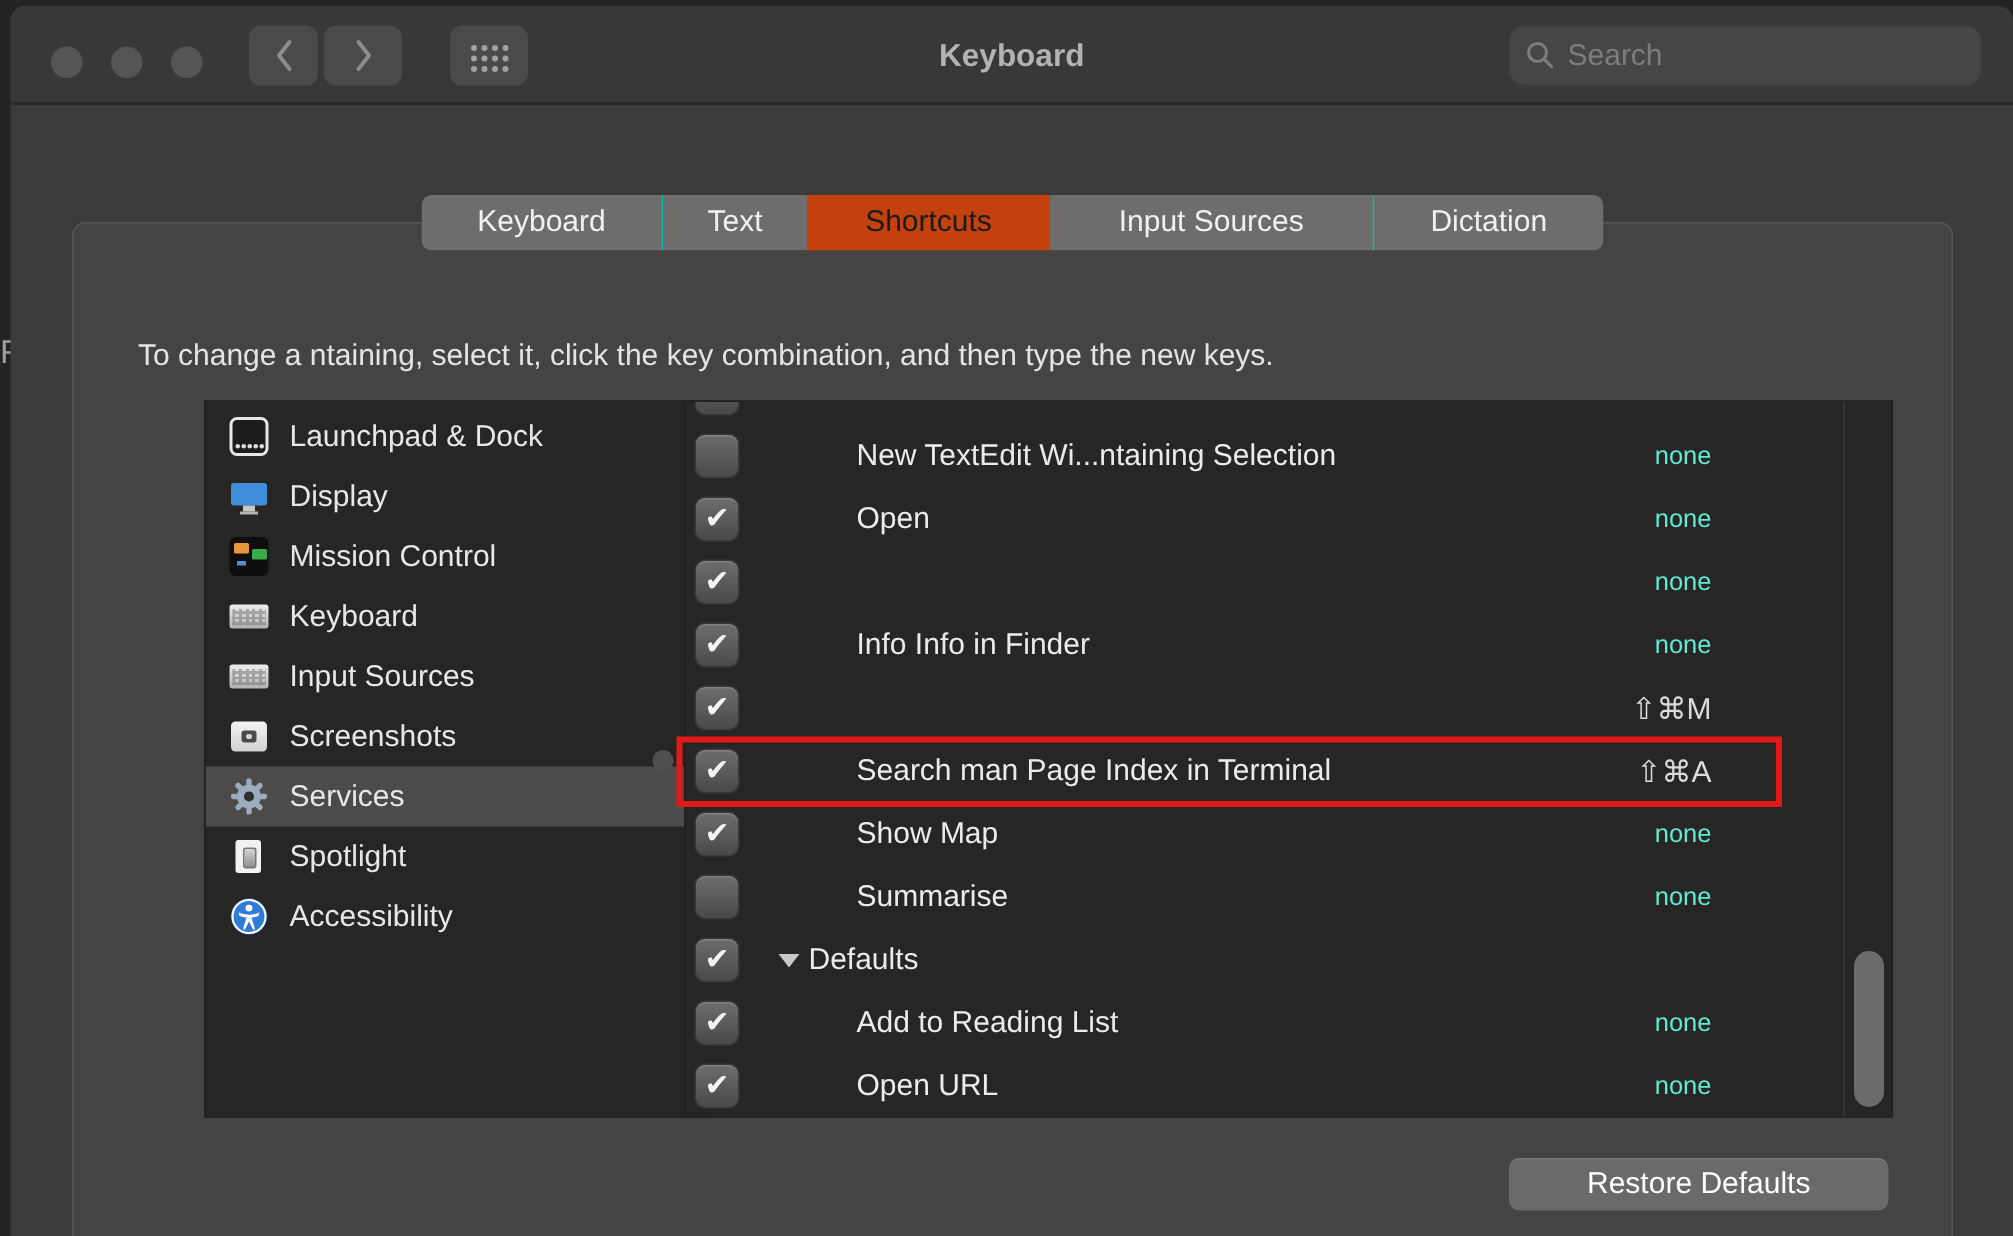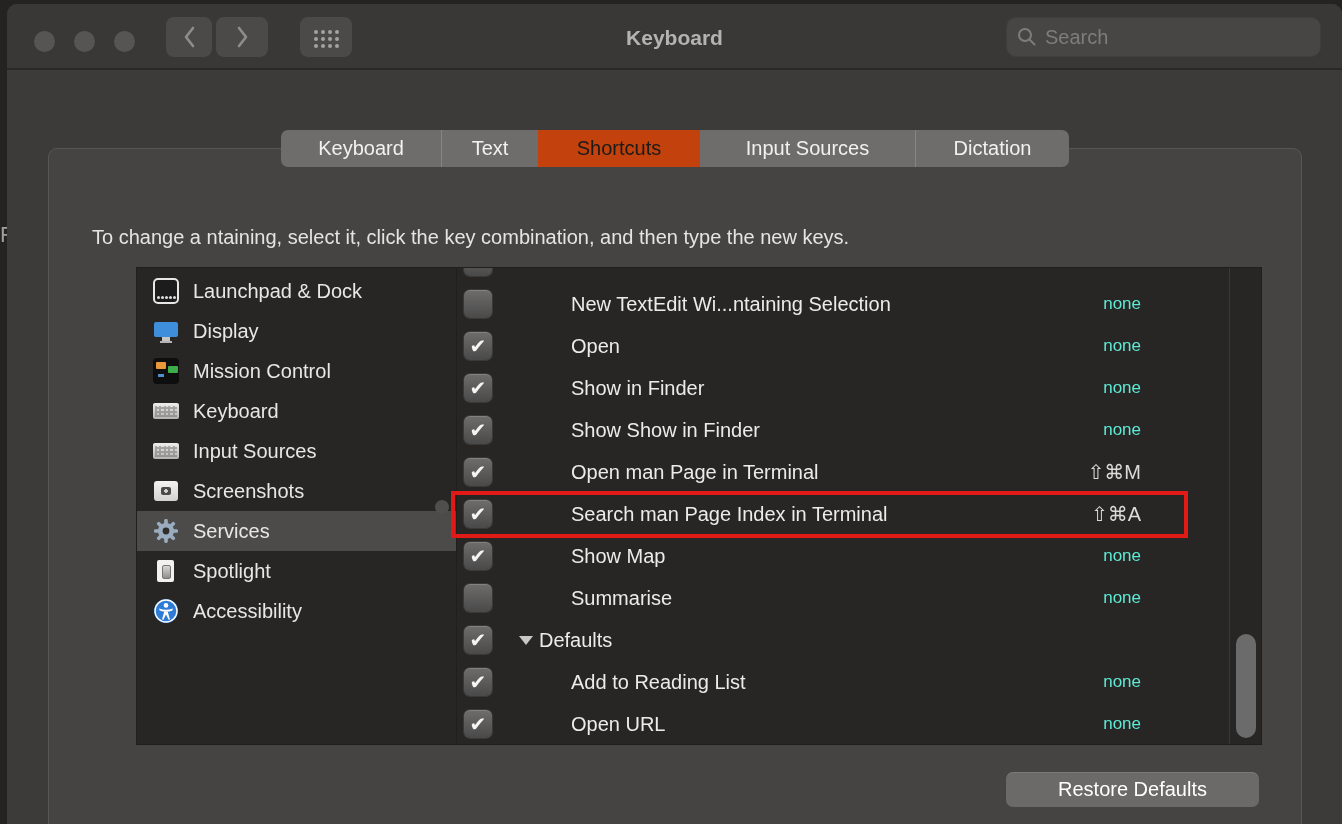--- a/index.html
+++ b/index.html
@@ -227,35 +227,33 @@
           <span class="checkbox checked">
             <span class="mark">✔</span>
           </span>
           <span class="srow-label">Open</span>
           <span class="srow-right none">none</span>
         </div>
         <div class="srow" style="top: 99px;">
           <span class="checkbox checked">
             <span class="mark">✔</span>
           </span>
-          <span class="srow-label">Show in Finder</span>
           <span class="srow-right none">none</span>
         </div>
         <div class="srow" style="top: 141px;">
           <span class="checkbox checked">
             <span class="mark">✔</span>
           </span>
-          <span class="srow-label">Show Show in Finder</span>
+          <span class="srow-label">Info Info in Finder</span>
           <span class="srow-right none">none</span>
         </div>
         <div class="srow" style="top: 183px;">
           <span class="checkbox checked">
             <span class="mark">✔</span>
           </span>
-          <span class="srow-label">Open man Page in Terminal</span>
           <span class="srow-right">⇧⌘M</span>
         </div>
         <div class="srow" style="top: 225px;">
           <span class="checkbox checked">
             <span class="mark">✔</span>
           </span>
           <span class="srow-label">Search man Page Index in Terminal</span>
           <span class="srow-right">⇧⌘A</span>
         </div>
         <div class="srow" style="top: 267px;">

